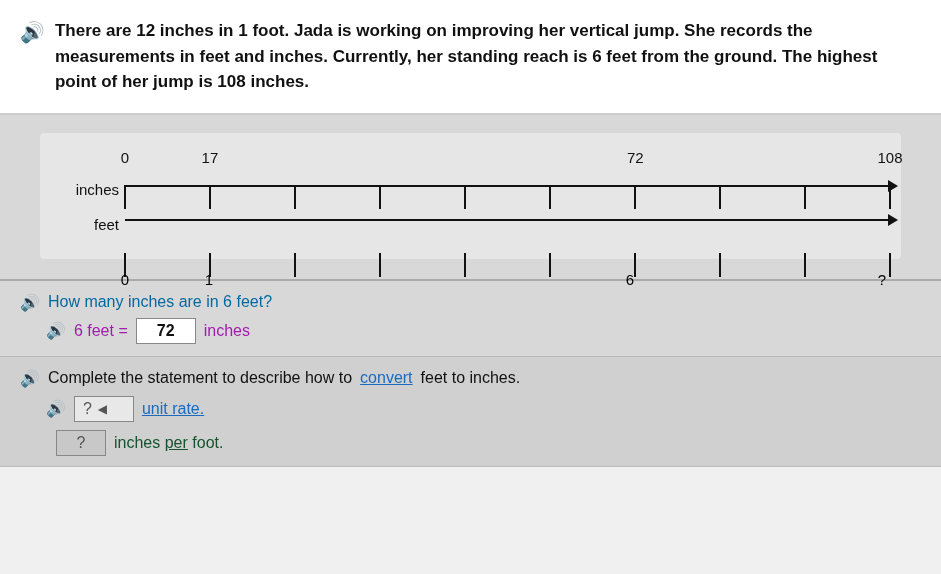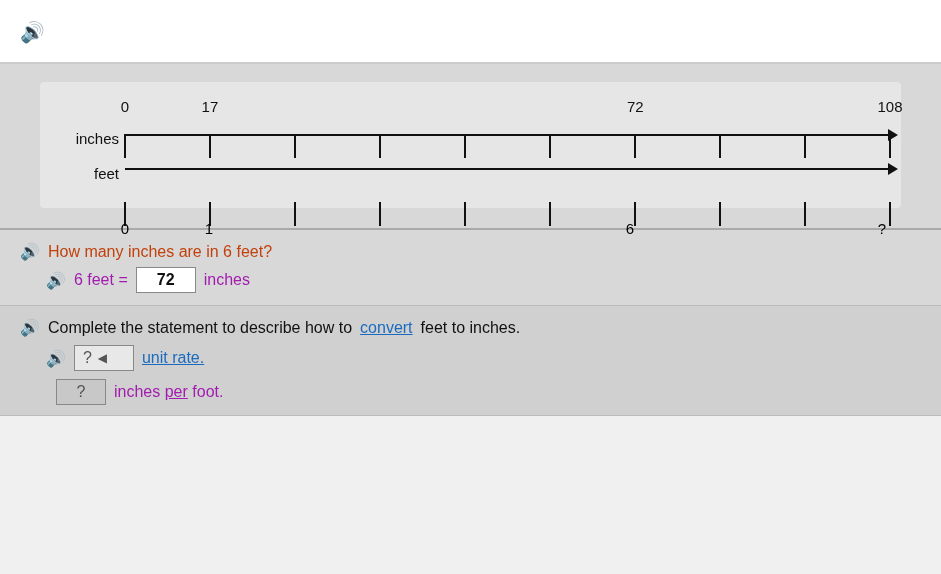--- a/index.html
+++ b/index.html
@@ -168,21 +168,21 @@
     }
 
     .speaker-icon {
       color: #444;
       font-size: 16px;
       flex-shrink: 0;
     }
 
     .question-text {
       font-size: 16px;
-      color: #c2410c;
+      color: #0369a1;
     }
 
     .answer-row {
       display: flex;
       align-items: center;
       gap: 8px;
       margin-left: 26px;
       margin-top: 4px;
     }
 
@@ -277,34 +277,35 @@
       border: 1px solid #888;
       padding: 3px 14px;
       font-size: 16px;
       color: #555;
       min-width: 50px;
       text-align: center;
     }
 
     .per-foot-text {
       font-size: 16px;
-      color: #a21caf;
+      color: #14532d;
     }
 
     .per-underline {
       text-decoration: underline;
     }
   </style>
 </head>
 <body>
 
 <div class="page">
 
   <div class="top-section">
     <span class="speaker-icon-top">🔊</span>
+    <p class="top-text">There are 12 inches in 1 foot. Jada is working on improving her vertical jump. She records the measurements in feet and inches. Currently, her standing reach is 6 feet from the ground. The highest point of her jump is 108 inches.</p>
   </div>
 
   <div class="number-line-section">
     <div class="number-line-container">
       <div class="nl-wrapper">
 
         <div style="position:relative; margin-left:55px; height:22px; margin-bottom:2px;">
           <span class="nl-top-num" style="left:0%;">0</span>
           <span class="nl-top-num" style="left:11.1%;">17</span>
           <span class="nl-top-num" style="left:66.7%;">72</span>

